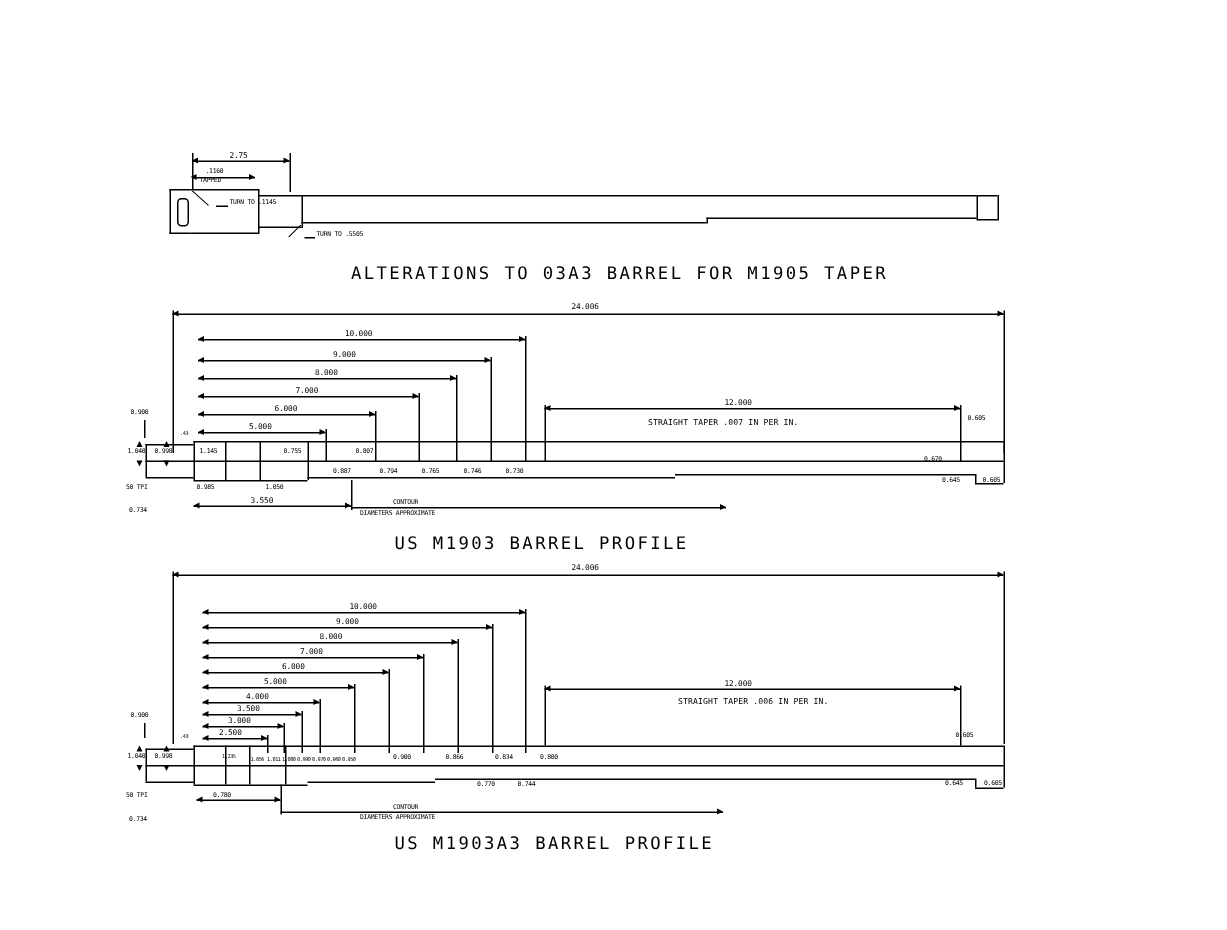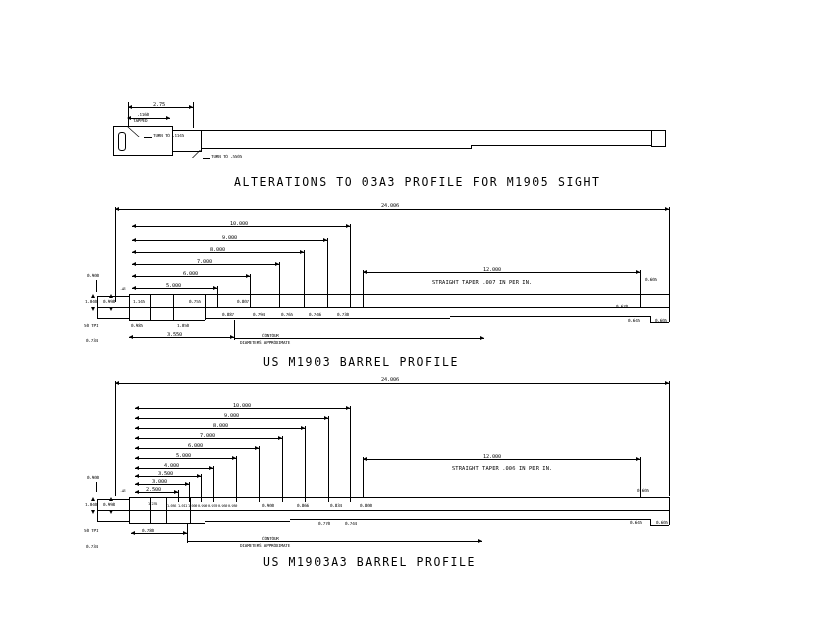--- a/index.html
+++ b/index.html
@@ -72,21 +72,21 @@
     <div style="position:absolute;left:133px;top:127px;width:14px;height:10px;
                 border-left:1px solid #000;transform:skewX(48deg);"></div>
     <div class="ln h" style="left:144px;top:137px;width:8px;"></div>
     <div class="txt tiny" style="left:153px;top:134px;">TURN TO .1145</div>
 
     <div style="position:absolute;left:196px;top:150px;width:10px;height:8px;
                 border-left:1px solid #000;transform:skewX(-45deg);"></div>
     <div class="ln h" style="left:203px;top:158px;width:7px;"></div>
     <div class="txt tiny" style="left:211px;top:155px;">TURN TO .5505</div>
 
-    <div class="txt title" style="left:234px;top:177px;">ALTERATIONS TO 03A3 PROFILE FOR M1905 SIGHT</div>
+    <div class="txt title" style="left:234px;top:177px;">ALTERATIONS TO 03A3 BARREL FOR M1905 TAPER</div>
   </div>
 
   <div class="grp" style="left:0;top:0;">
 
     <div class="ln h" style="left:115px;top:209px;width:554px;"></div>
     <div class="ln v" style="left:115px;top:207px;height:95px;"></div>
     <div class="ln v" style="left:669px;top:207px;height:95px;"></div>
     <div class="arrL" style="left:115px;top:207px;"></div>
     <div class="arrR" style="left:665px;top:207px;"></div>
     <div class="txt dim" style="left:381px;top:203px;">24.006</div>

